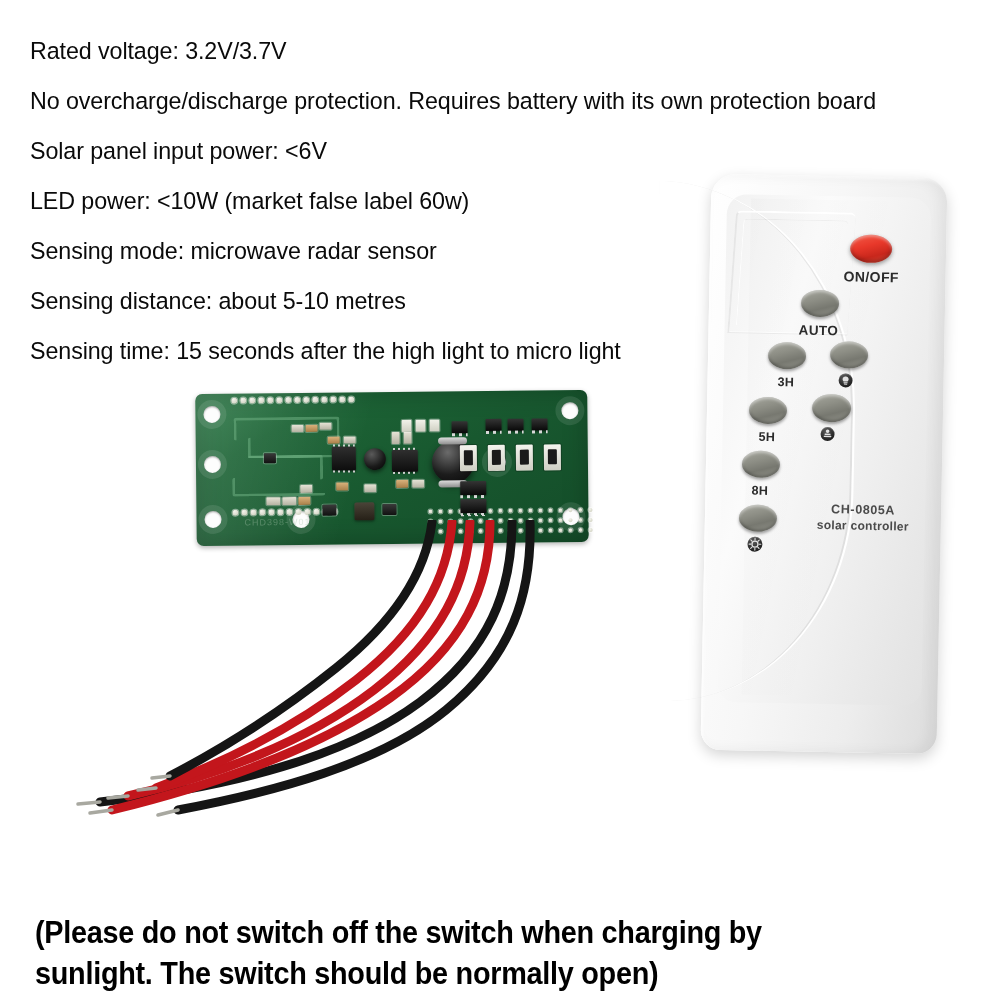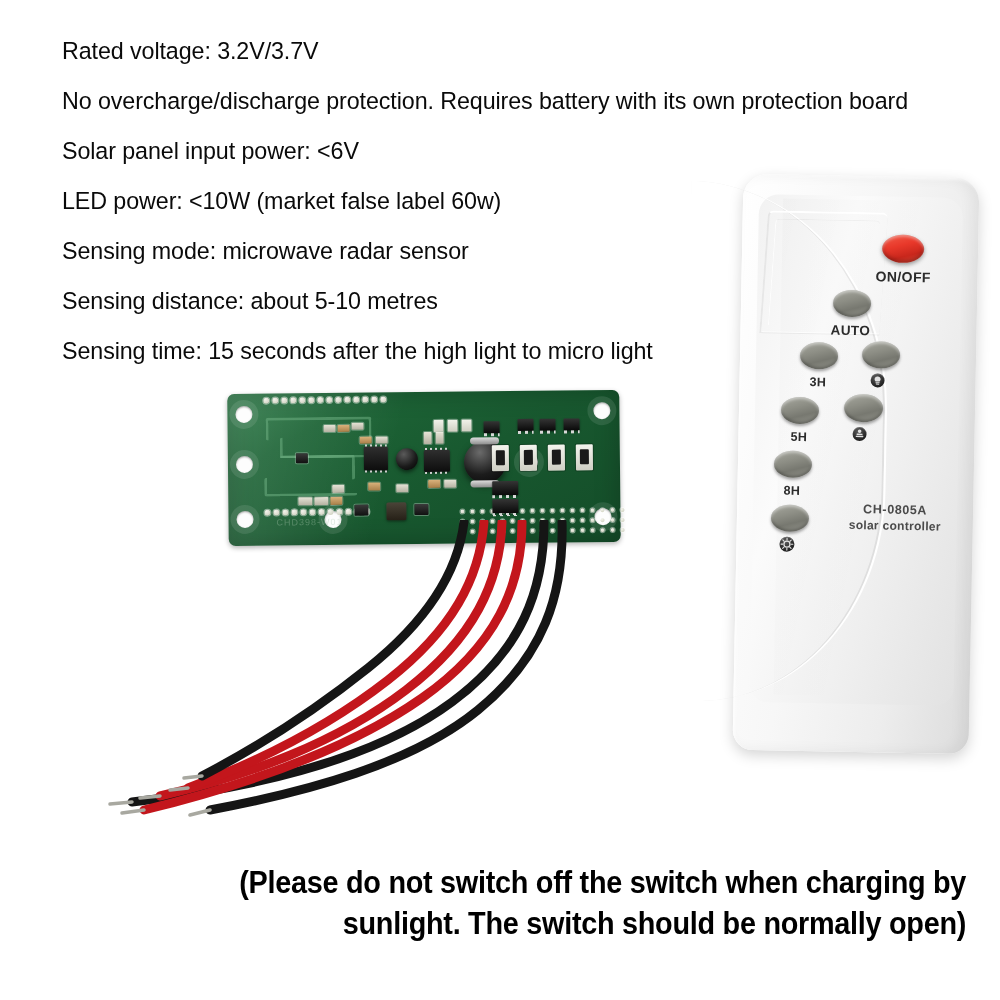--- a/index.html
+++ b/index.html
@@ -4,21 +4,21 @@
 <title>Solar Controller Product Spec</title>
 <style>
   html,body{margin:0;padding:0;}
   body{
     width:1000px;height:1000px;
     background:#ffffff;
     font-family:"Liberation Sans", sans-serif;
     overflow:hidden;
     position:relative;
   }
-  #page{position:absolute;inset:0;background:#fff;margin-left:32px;}
+  #page{position:absolute;inset:0;background:#fff;}
 
   
   .spec-list{
     position:absolute;
     left:30px;top:26px;
     width:940px;
   }
   .spec-line{
     font-family:"Liberation Sans", sans-serif;
     font-size:24.5px;
@@ -28,22 +28,22 @@
     white-space:nowrap;
     transform:scaleX(0.95);
     transform-origin:left center;
     font-weight:400;
   }
 
   
   .caption{
     position:absolute;
     left:0;right:0;
-    top:862px;
-    text-align:right;
+    top:912px;
+    text-align:left;
     color:#000;
     font-size:31px;
     line-height:41px;
     font-weight:700;
     letter-spacing:-0.3px;
   }
   .caption span{display:block;transform:scaleX(0.93);}
 
   
   #pcb-photo{

